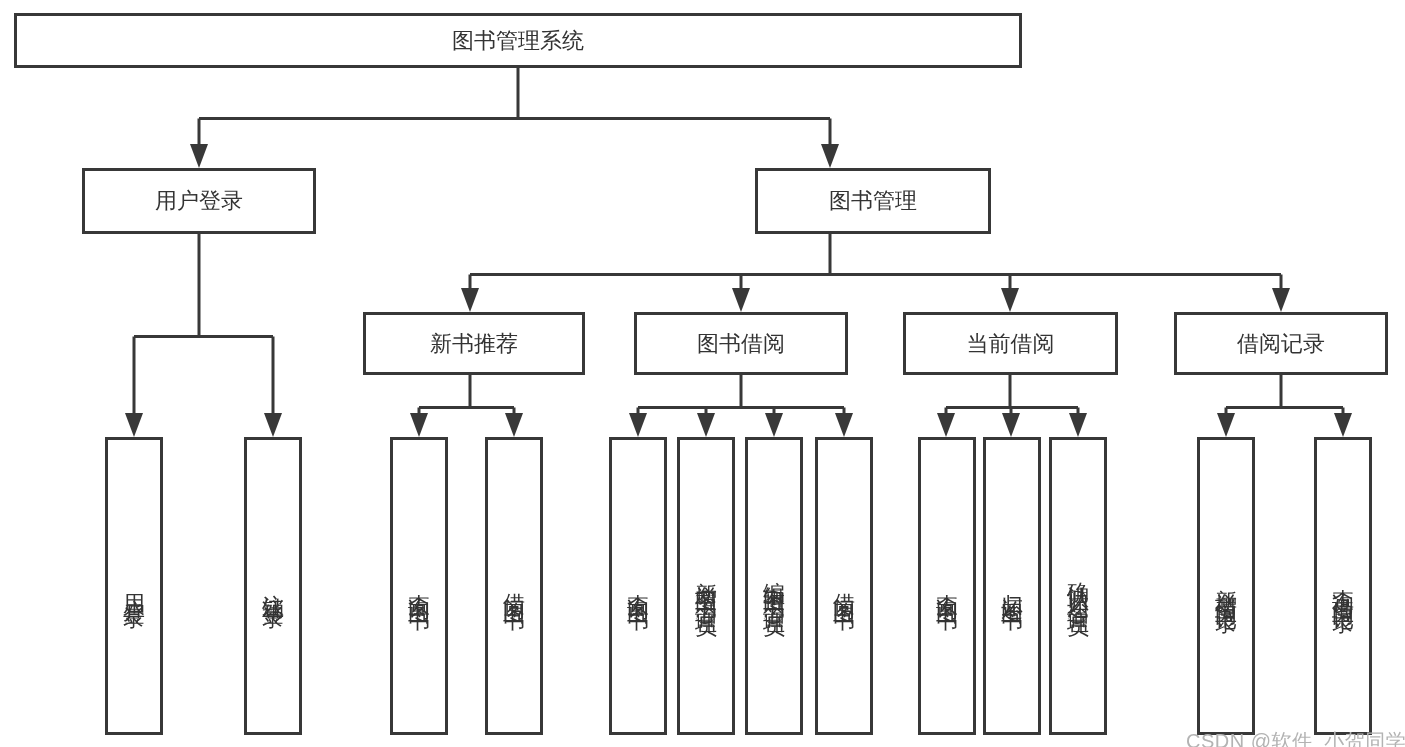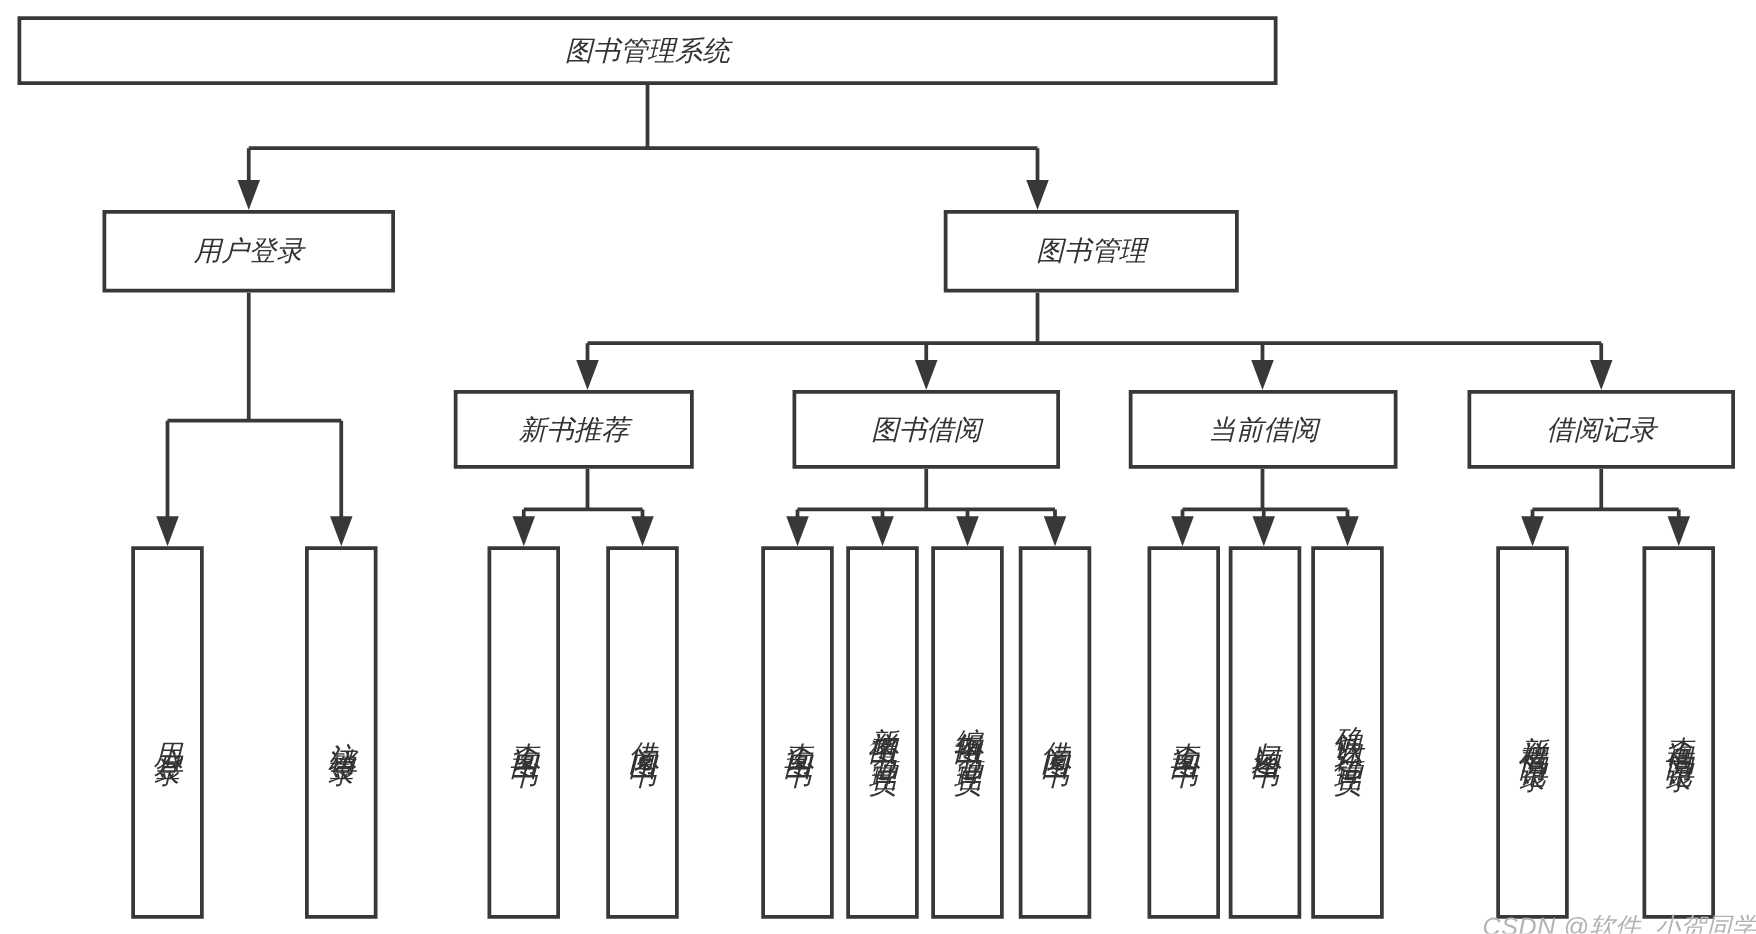--- a/index.html
+++ b/index.html
@@ -3,21 +3,20 @@
 <meta charset="utf-8">
 <style>
   html, body { margin: 0; padding: 0; background: #ffffff; }
   .stage {
     position: relative;
     width: 1405px;
     height: 747px;
     background: #ffffff;
     font-family: "Liberation Sans", "DejaVu Sans", sans-serif;
     overflow: hidden;
-    font-style: italic;
   }
   .wires {
     position: absolute;
     left: 0; top: 0;
     width: 1405px; height: 747px;
     z-index: 0;
   }
   .box {
     position: absolute;
     background: #ffffff;
@@ -94,21 +93,21 @@
     <span>图书管理系统</span>
   </div>
 
   <div class="box lvl2" style="left:82px; width:234px;">
     <span>用户登录</span>
   </div>
   <div class="box lvl2" style="left:712px; width:236px;margin-left:43px;">
     <span>图书管理</span>
   </div>
 
-  <div class="box lvl3" style="left:363px; width:192px;">
+  <div class="box lvl3" style="left:363px; width:222px;">
     <span>新书推荐</span>
   </div>
   <div class="box lvl3" style="left:634px; width:214px;">
     <span>图书借阅</span>
   </div>
   <div class="box lvl3" style="left:1174px; width:214px;">
     <span>借阅记录</span>
   </div>
   <div class="box lvl3" style="left:903px; width:215px;">
     <span>当前借阅</span>

